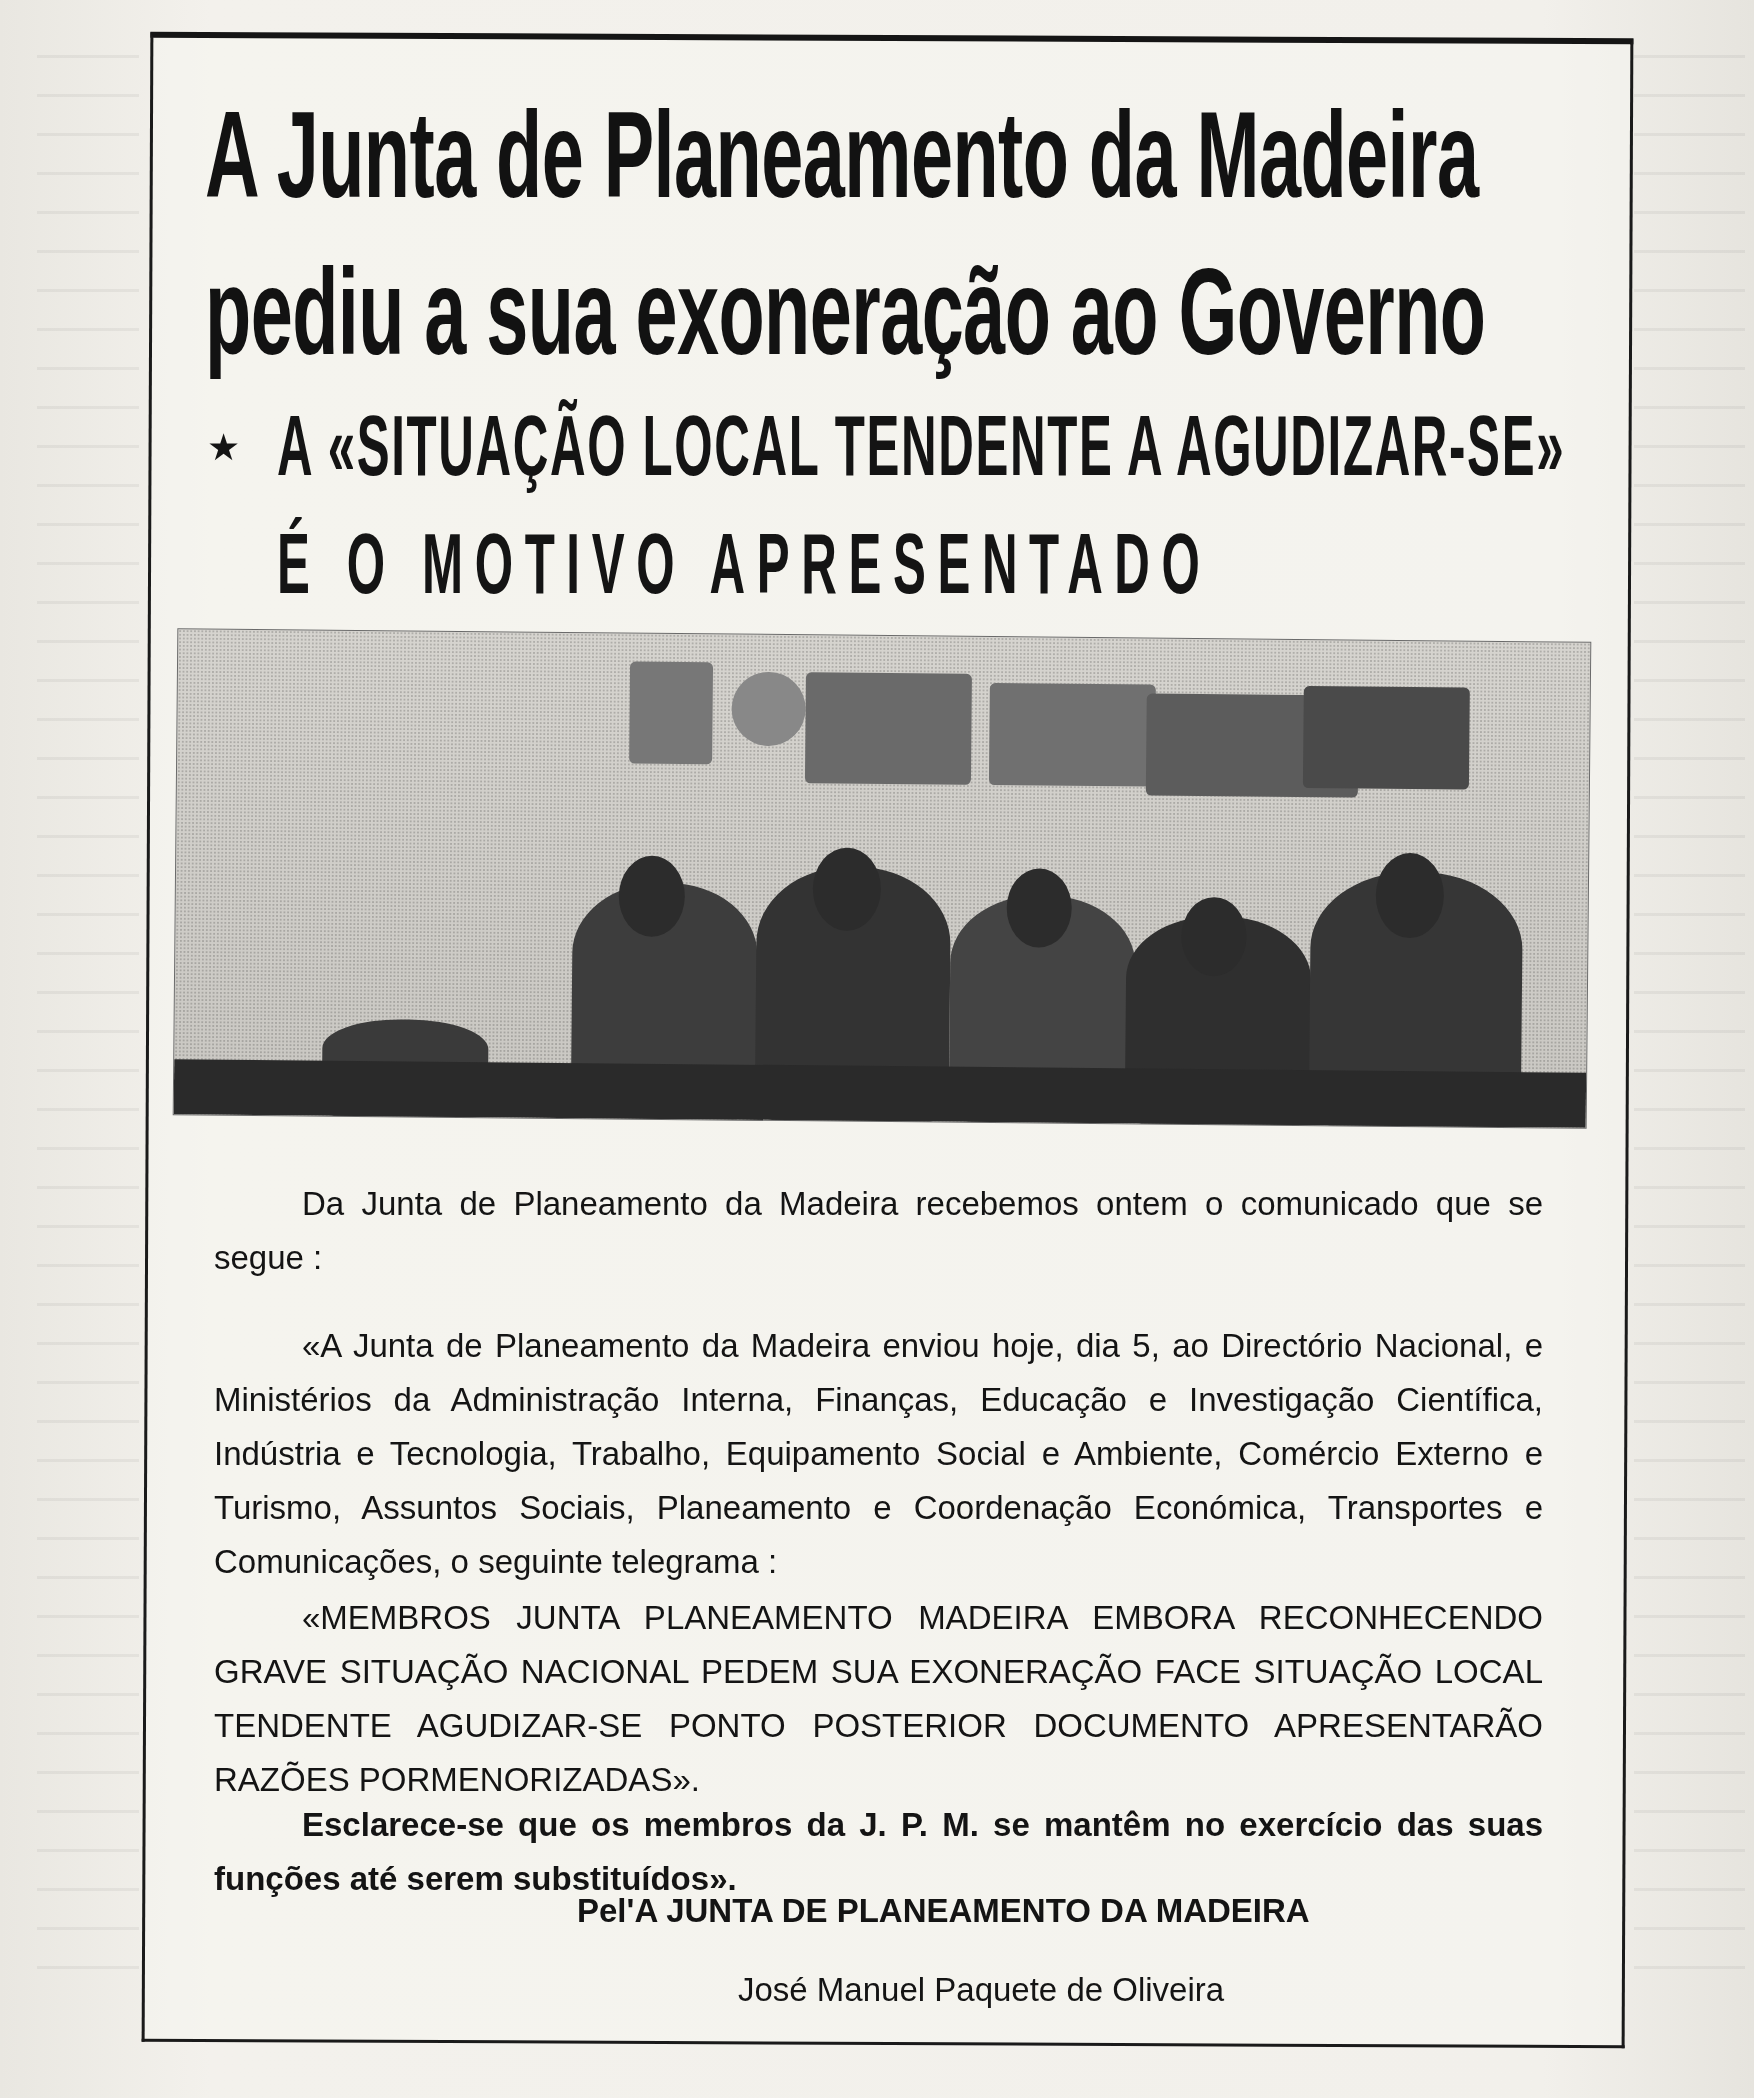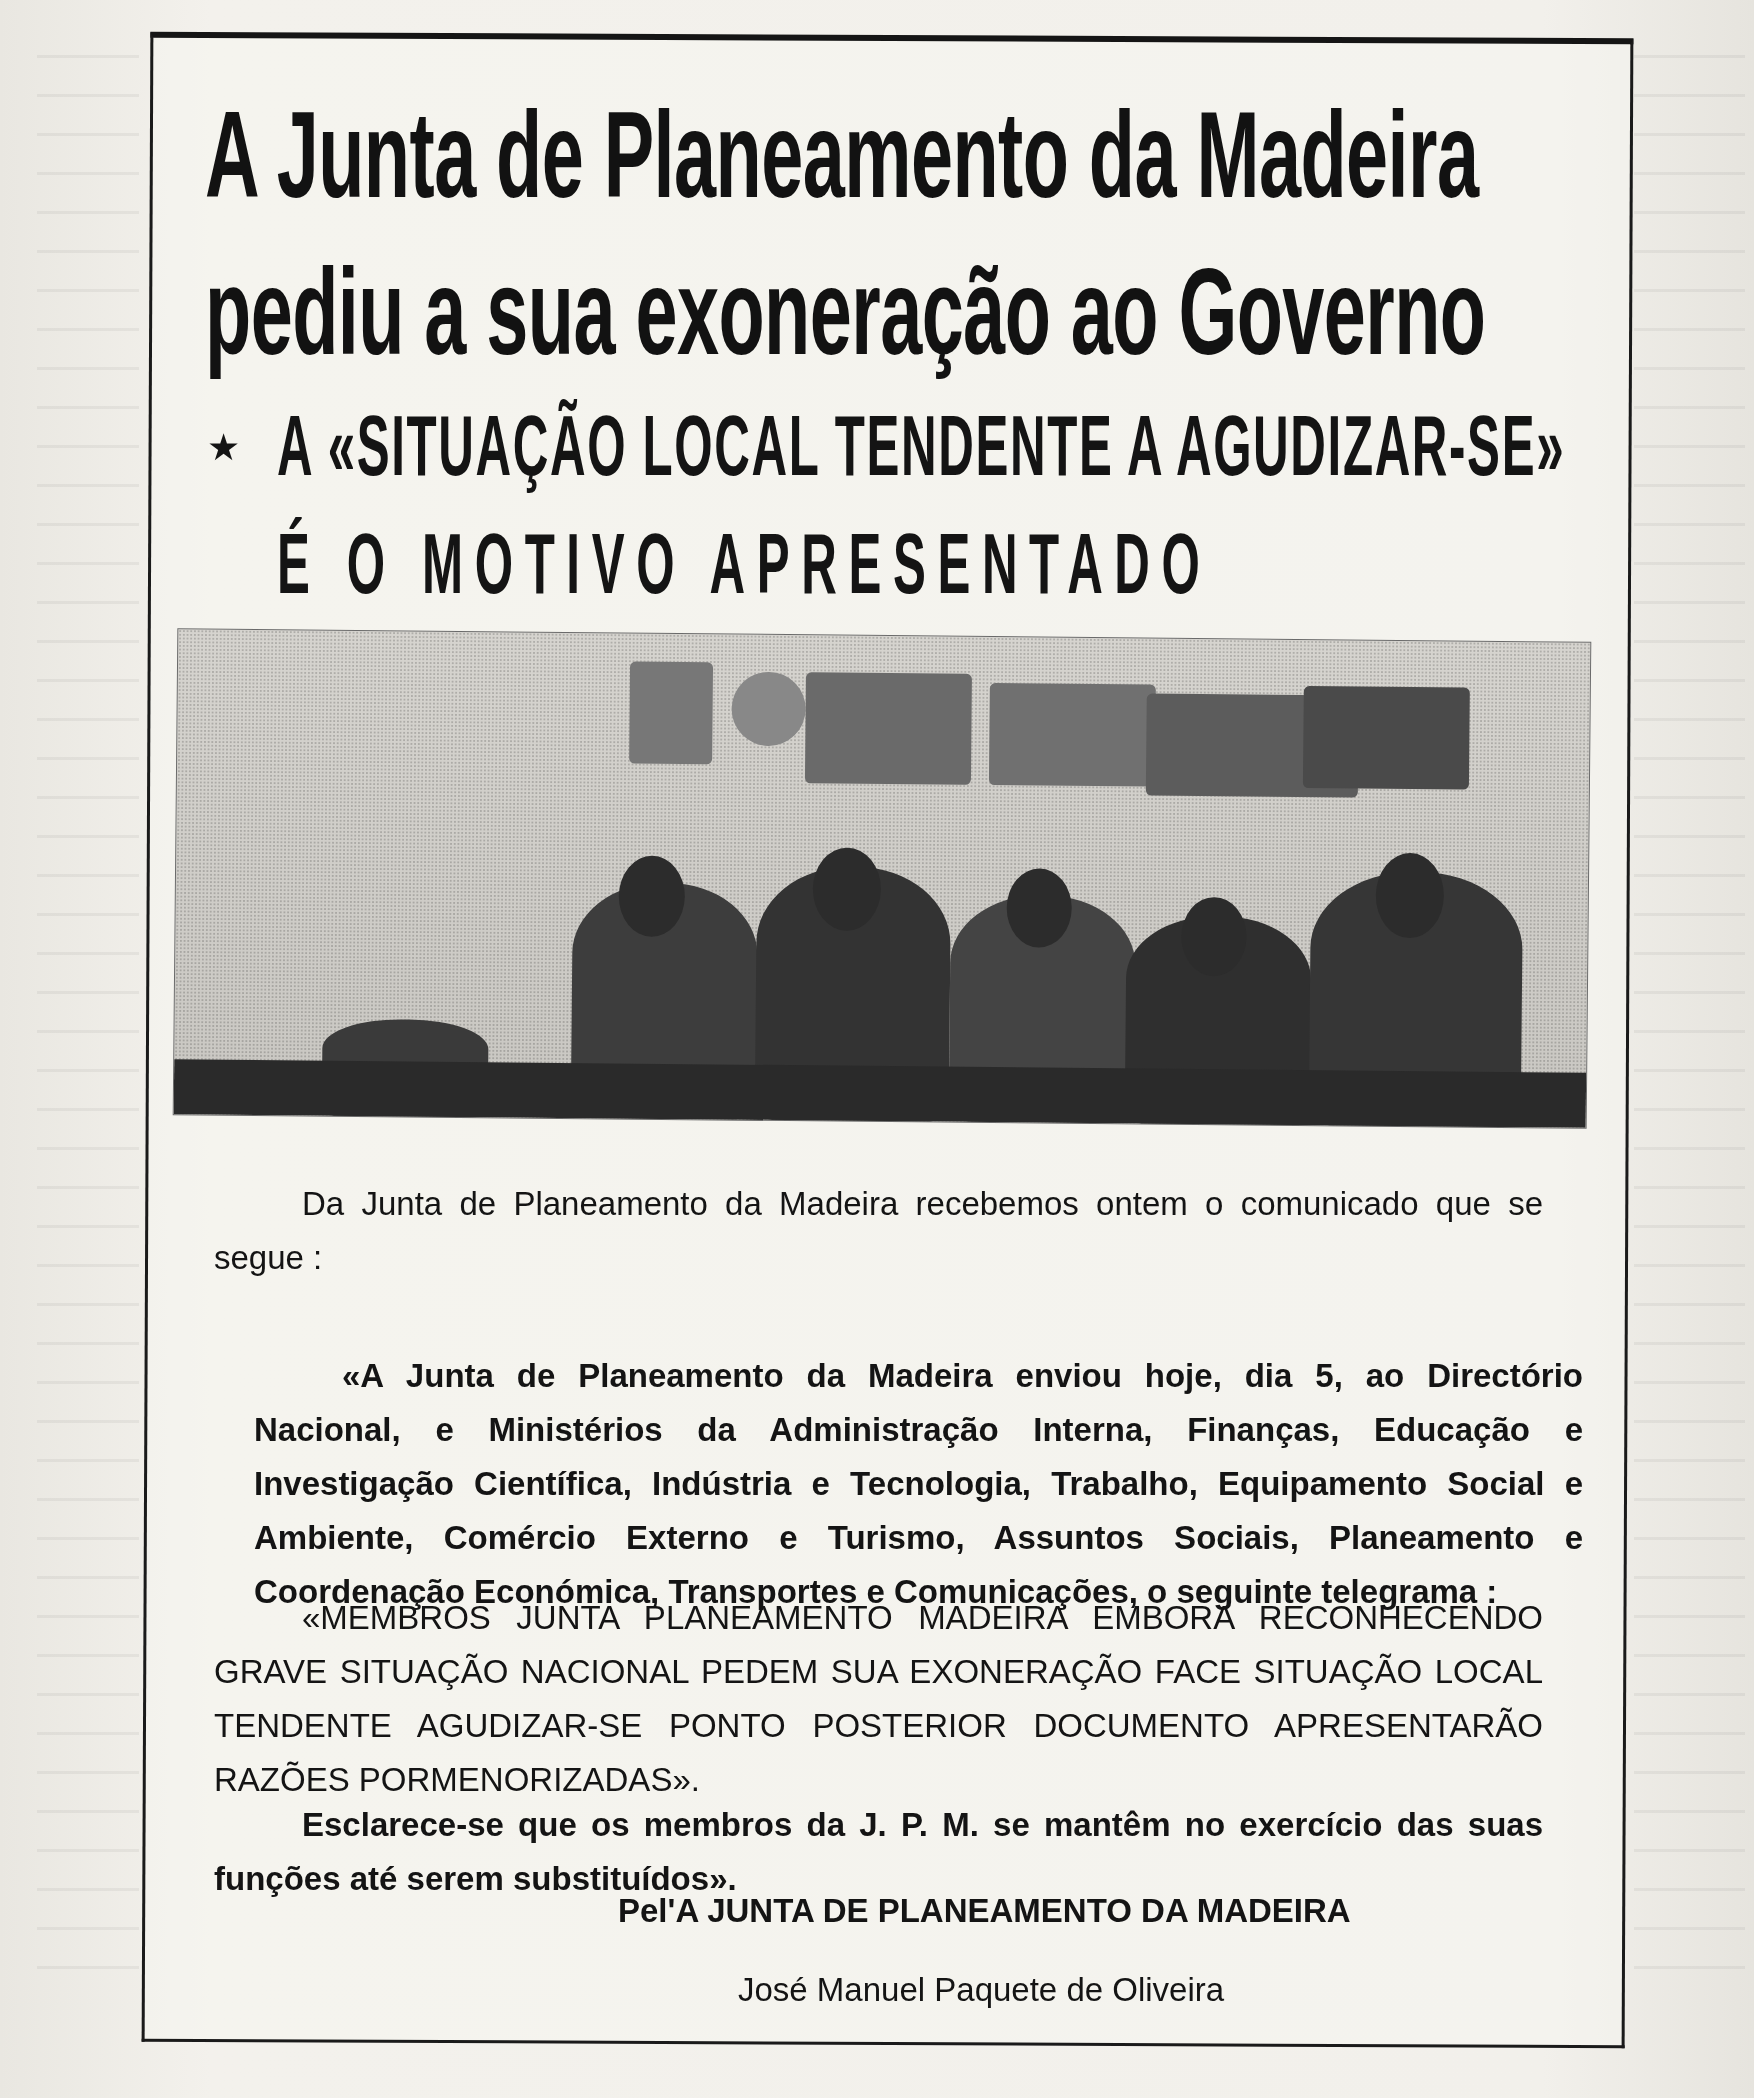--- a/index.html
+++ b/index.html
@@ -23,25 +23,25 @@
            transform:rotate(0.55deg); overflow:hidden;
            background:
              radial-gradient(circle, rgba(0,0,0,0.18) 0.9px, transparent 1.2px) 0 0/3.7px 3.7px,
              linear-gradient(180deg,#d6d4cf,#c9c7c2); border:1.8px solid #6a6a6a; }
   .shield { position:absolute; background:#5a5a5a; border-radius:5.5px; }
   .person { position:absolute; border-radius:48% 48% 12% 12%/30% 30% 10% 10%; background:#3d3d3d; }
   .head { position:absolute; border-radius:50%; background:#2c2c2c; }
   .table { position:absolute; left:0; right:0; bottom:0; height:55px; background:#2a2a2a; }
   .body { position:absolute; left:214px; width:1329px; font-size:33px; line-height:54px; text-align:justify; }
   .lead { top:1144px; font-weight:normal; }
-  .p1 { top:1316px; font-weight:bold;margin-left:40px; }
+  .p1 { top:1286px; font-weight:normal; }
   .p2 { top:1558px; font-weight:normal; }
   .p3 { top:1765px; font-weight:bold; }
   .indent { text-indent:88px; }
-  .sig1 { position:absolute; left:577px; top:1892px; font-size:33px; font-weight:bold;margin-left:41px; }
+  .sig1 { position:absolute; left:577px; top:1892px; font-size:33px; font-weight:bold; }
   .sig2 { position:absolute; left:738px; top:1971px; font-size:33px; font-weight:normal; }
 </style>
 </head>
 <body>
 
 <div class="bleed"></div>
 <div class="ghost-col" style="left:37px;top:55px;width:102px;height:1938px;"></div>
 <div class="ghost-col" style="left:1634px;top:55px;width:111px;height:1938px;"></div>
 
 <div class="frame"></div>

